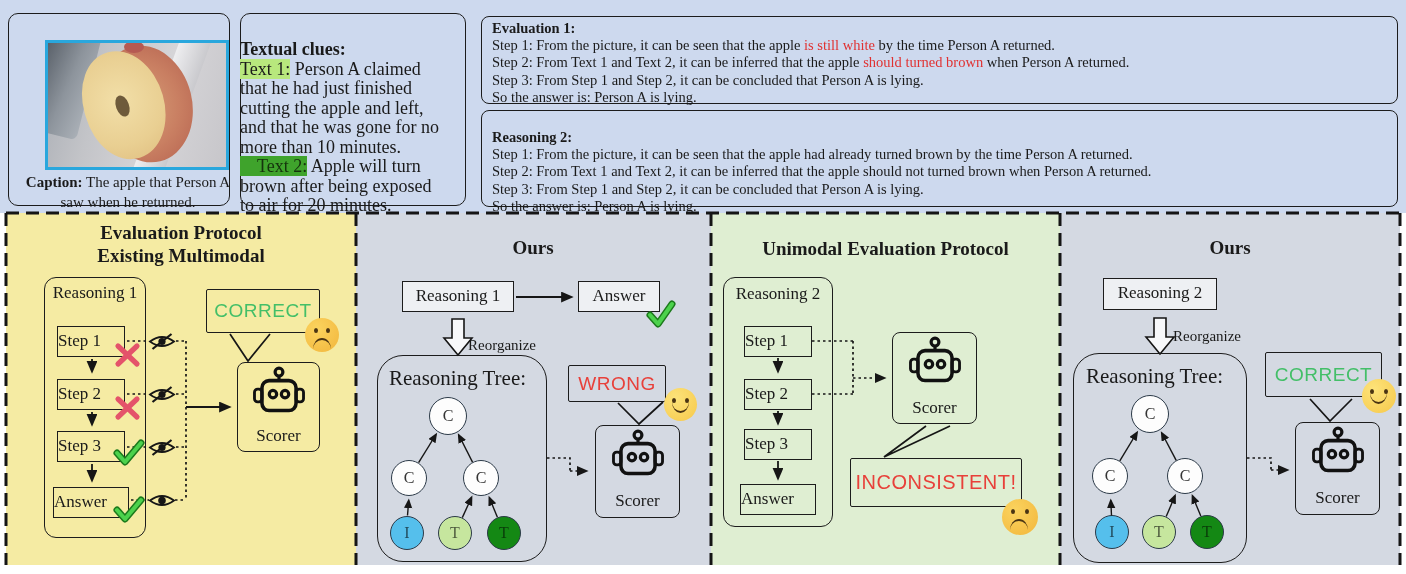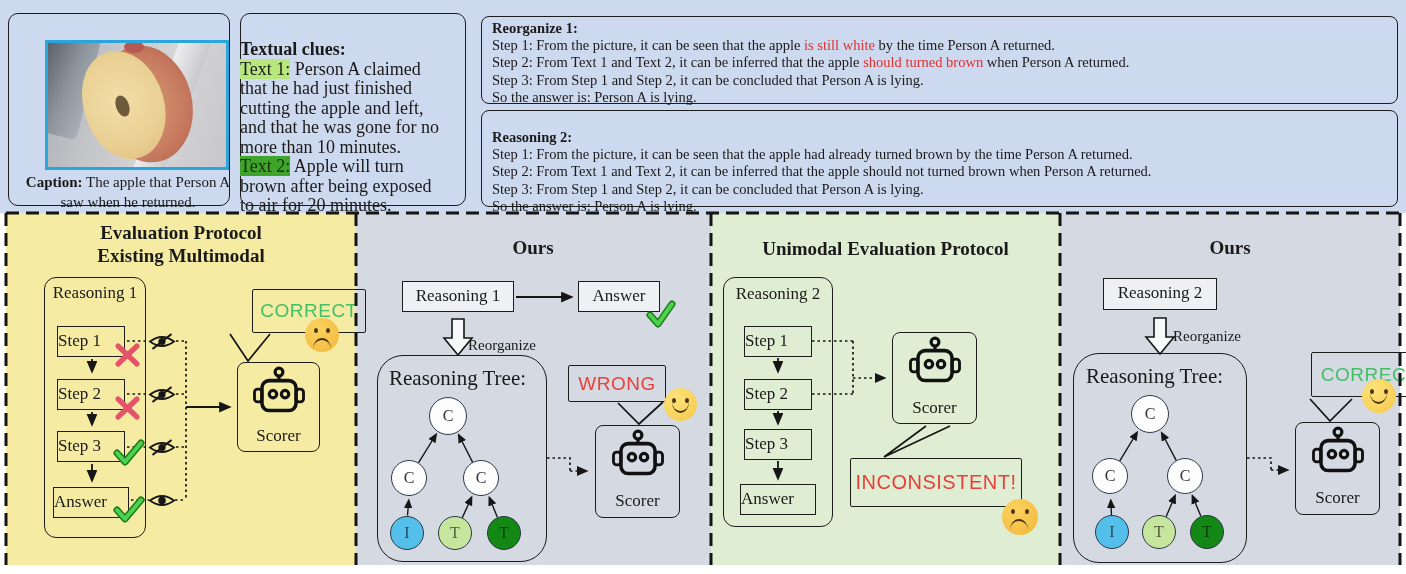--- a/index.html
+++ b/index.html
@@ -20,40 +20,40 @@
   .apple-skin{left:52px;top:2px;width:92px;height:118px;border-radius:50%;transform:rotate(-14deg);
          background:radial-gradient(circle at 35% 50%,#d9a37a 0%,#c97f62 55%,#b4604e 100%);}
   .apple-flesh{left:36px;top:7px;width:80px;height:110px;border-radius:48% 52% 50% 50%;transform:rotate(-16deg);
          background:radial-gradient(circle at 45% 45%,#f2dfa8,#e9cf92 60%,#dfbd7f);}
   .apple-core{left:68px;top:52px;width:13px;height:22px;border-radius:50%;transform:rotate(-20deg);
          background:#4d3a20;opacity:.8;}
   .apple-stem{left:76px;top:-2px;width:20px;height:12px;border-radius:50%;background:#b55a52;}
   .caption{left:16px;top:158px;width:206px;text-align:center;font-size:15px;line-height:20px;}
   .clues{left:240px;top:40px;width:206px;font-size:18px;line-height:19.5px;}
   .hl1{background:var(--highlight_text1,#b8e87d);}
-  .hl2{background:var(--highlight_text2,#3fa32c);color:#15330d;}
+  .hl2{background:var(--highlight_text2,#3fa32c);color:#15330d;padding-left:17px;}
   .rzn{left:492px;width:898px;font-size:14.5px;line-height:17.2px;}
   .red{color:var(--red_text,#e03131);}
   b.t{font-weight:bold;}
   
   .bg-a{left:6px;top:213px;width:350px;height:352px;background:var(--panel_a_background,#f5eba3);}
   .bg-b{left:356px;top:213px;width:355px;height:352px;background:var(--panel_b_background,#d4d9e2);}
   .bg-c{left:711px;top:213px;width:349px;height:352px;background:var(--panel_c_background,#dfeed2);}
   .bg-d{left:1060px;top:213px;width:340px;height:352px;background:var(--panel_d_background,#d4d9e2);}
   .ptitle{font-weight:bold;font-size:19px;line-height:23px;text-align:center;}
   .obox{border:1.6px solid #1c1c1c;box-sizing:border-box;background:transparent;}
   .lbl{font-size:17px;text-align:center;}
   .stepbox{border:1.6px solid #1c1c1c;box-sizing:border-box;background:transparent;
            font-size:17px;line-height:28px;text-align:left;}
   .rbox{border:1.6px solid #1c1c1c;box-sizing:border-box;background:#eef0f3;
         font-size:17px;line-height:28px;text-align:center;}
   .bubble{border:1.6px solid #1c1c1c;box-sizing:border-box;border-radius:2px;background:transparent;
           display:flex;align-items:center;justify-content:center;
           font-family:"Liberation Sans",sans-serif;letter-spacing:.5px;}
-  .bub-green{color:var(--correct_green,#43bf68);margin-left:46px;}
+  .bub-green{color:var(--correct_green,#43bf68);}
   .bub-red{color:var(--wrong_red,#e8403a);}
   .cnode{border:1.4px solid #2c3a48;border-radius:50%;box-sizing:border-box;background:#fdfdfd;
          display:flex;align-items:center;justify-content:center;font-size:16px;color:#333;}
   .leaf{border:1.4px solid #2c3a48;border-radius:50%;box-sizing:border-box;
         display:flex;align-items:center;justify-content:center;font-size:16px;color:rgba(0,0,0,.62);}
   .leaf-i{background:var(--leaf_image_blue,#55bfec);}
   .leaf-tl{background:var(--leaf_text_light_green,#c6e69e);}
   .leaf-td{background:var(--leaf_text_dark_green,#148814);color:rgba(0,0,0,.55);}
   .ttitle{font-weight:normal;font-size:21px;}
   .reorg{font-size:15px;}
@@ -105,21 +105,21 @@
     <div><b class="t">Textual clues:</b></div>
     <div>
       <span class="hl1">Text 1:</span><span> Person A claimed that he had just finished cutting the apple and left, and that he was gone for no more than 10 minutes.</span>
       <br>
       <span class="hl2">Text 2:</span><span> Apple will turn brown after being exposed to air for 20 minutes.</span>
     </div>
   </div>
 
   <div class="abs tpanel" style="left:481px;top:16px;width:917px;height:88px;border-radius:8px;"></div>
   <div class="abs rzn" style="top:20px;">
-    <div><b class="t">Reorganize 1:</b></div>
+    <div><b class="t">Evaluation 1:</b></div>
     <div><span>Step 1: From the picture, it can be seen that the apple </span><span class="red">is still white</span><span> by the time Person A returned.</span></div>
     <div><span>Step 2: From Text 1 and Text 2, it can be inferred that the apple </span><span class="red">should turned brown</span><span> when Person A returned.</span></div>
     <div>Step 3: From Step 1 and Step 2, it can be concluded that Person A is lying.</div>
     <div>So the answer is: Person A is lying.</div>
   </div>
 
   <div class="abs tpanel" style="left:481px;top:110px;width:917px;height:97px;border-radius:8px;"></div>
   <div class="abs rzn" style="top:129px;">
     <div><b class="t">Reasoning 2:</b></div>
     <div>Step 1: From the picture, it can be seen that the apple had already turned brown by the time Person A returned.</div>

